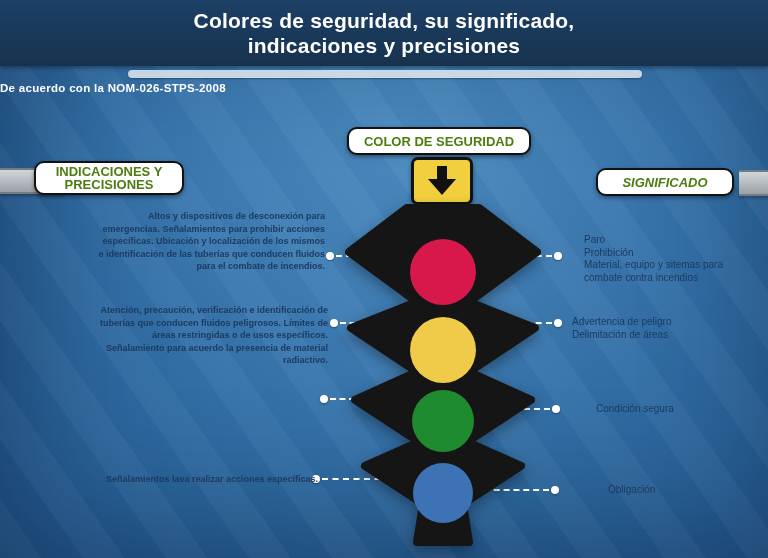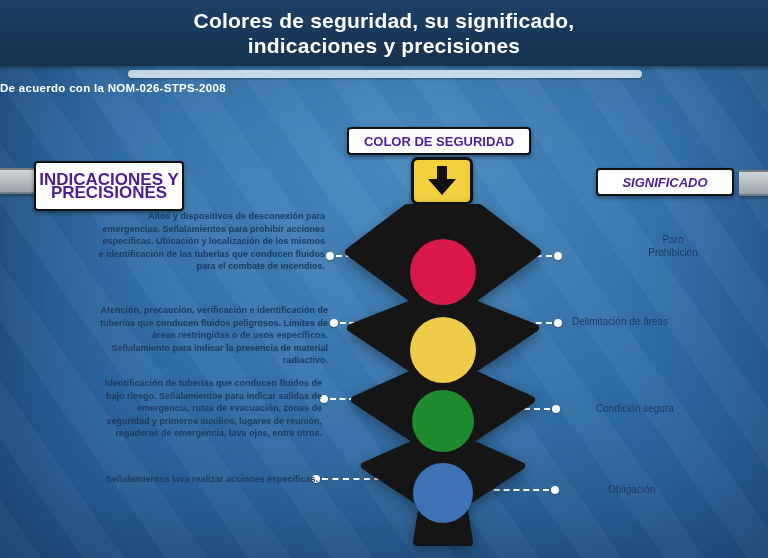--- a/index.html
+++ b/index.html
@@ -38,26 +38,26 @@
     position:absolute; height:22px;
     background:linear-gradient(#d2d6d9,#9aa1a7);
     border-top:2px solid #747b82; border-bottom:2px solid #747b82;
     box-shadow:0 2px 3px rgba(0,0,0,.3);
   }
   .rail.left{left:0; top:168px; width:64px;}
   .rail.right{right:0; top:170px; width:66px;}
   
   .box{
     position:absolute; background:#fff; border:2.5px solid #111;
-    border-radius:4px; box-sizing:border-box;
+    border-radius:10px; box-sizing:border-box;
     display:flex; flex-direction:column; align-items:center; justify-content:center;
     box-shadow:0 2px 4px rgba(0,0,0,.4);
-    color:#4c1d95; font-weight:bold; text-align:center;
+    color:#4d7c0f; font-weight:bold; text-align:center;
   }
-  .box.left-label{left:34px; top:161px; width:150px; height:50px; font-size:17px; line-height:13px;}
+  .box.left-label{left:34px; top:161px; width:150px; height:34px; font-size:13px; line-height:13px;}
   .box.center-label{left:347px; top:127px; width:184px; height:28px; font-size:13px;}
   .box.right-label{left:596px; top:168px; width:138px; height:28px; font-size:13px;font-style:italic;}
   
   .arrow-box{
     position:absolute; left:411px; top:157px; width:62px; height:48px;
     background:#f2cf3c; border:3px solid #111; border-radius:7px; box-sizing:border-box;
     display:flex; align-items:center; justify-content:center;
     box-shadow:0 2px 4px rgba(0,0,0,.4);
   }
   
@@ -136,29 +136,30 @@
     <svg width="240" height="345" viewBox="0 0 240 345">
       <path d="M84 4 L156 4 L214 48 L146 98 L212 124 L146 168 L208 196 L144 238 L198 262 L140 300 L146 338 L94 338 L100 300 L42 262 L96 238 L32 196 L94 168 L28 124 L94 98 L26 48 Z" fill="#151515" stroke="#151515" stroke-width="8" stroke-linejoin="round"></path>
       <circle cx="120" cy="68" r="33" fill="#d8174b"></circle>
       <circle cx="120" cy="146" r="33" fill="#efcb49"></circle>
       <circle cx="120" cy="217" r="31" fill="#1f8b2f"></circle>
       <circle cx="120" cy="289" r="30" fill="#3d72b4"></circle>
     </svg>
   </div>
 
   <div class="left-para" style="left:95px; top:210px; width:230px;">Altos y dispositivos de desconexión para emergencias. Señalamientos para prohibir acciones específicas. Ubicación y localización de los mismos e identificación de las tuberías que conducen fluidos para el combate de incendios.</div>
-  <div class="left-para" style="left:95px; top:304px; width:233px;">Atención, precaución, verificación e identificación de tuberías que conducen fluidos peligrosos. Límites de áreas restringidas o de usos específicos. Señalamiento para indicar la presencia de material radiactivo.</div>
-  <div class="left-para" style="left:93px; top:377px; width:229px;">Identificación de tuberías que conducen fluidos de bajo riesgo. Señalamientos para indicar salidas de emergencia, rutas de evacuación, zonas de seguridad y primeros auxilios, lugares de reunión, regaderas de emergencia, lava ojos, entre otros.</div>
+  <div class="left-para" style="left:95px; top:304px; width:233px;">Atención, precaución, verificación e identificación de tuberías que conducen fluidos peligrosos. Límites de áreas restringidas o de usos específicos. Señalamiento para acuerdo la presencia de material radiactivo.</div>
   <div class="left-para" style="left:95px; top:473px; width:223px;">Señalamientos lava realizar acciones específicas.</div>
 
-  <div class="meanings" style="left:584px; top:234px; width:178px;text-align:center;">
+  <div class="meanings" style="left:584px; top:234px; width:178px;">
     <div>Paro</div>
     <div>Prohibición</div>
+    <div>Material, equipo y sitemas para combate contra incendios</div>
   </div>
   <div class="meanings" style="left:572px; top:316px; width:152px;">
+    <div>Advertencia de peligro</div>
     <div>Delimitación de áreas</div>
   </div>
   <div class="meanings" style="left:596px; top:403px; width:170px;">
     <div>Condición segura</div>
   </div>
   <div class="meanings" style="left:568px; top:484px; width:170px;margin-left:40px;">
     <div>Obligación</div>
   </div>
 </div>
 

